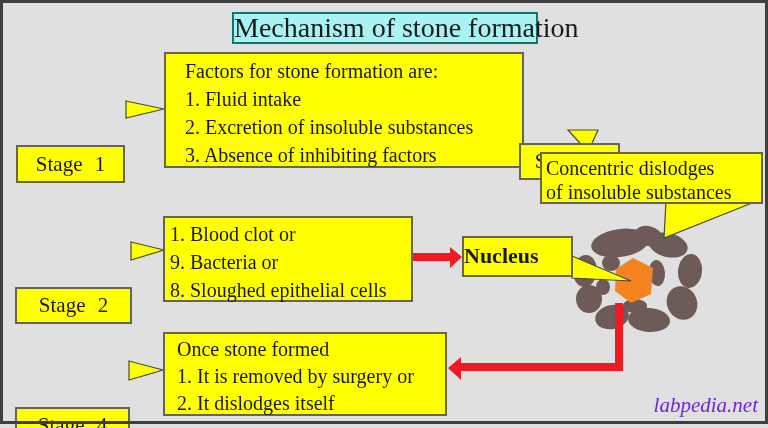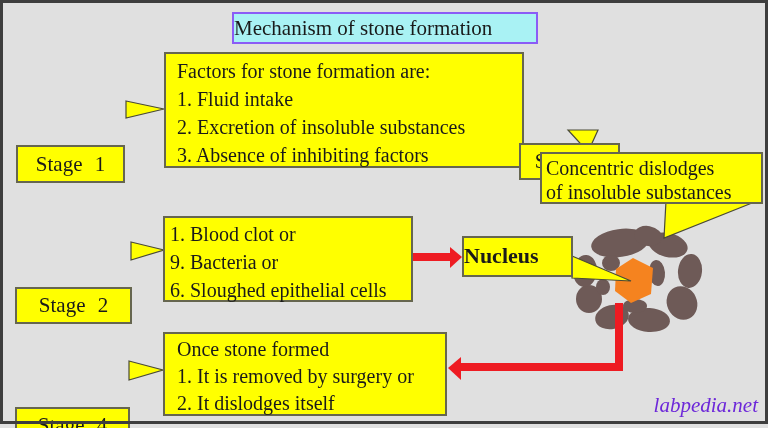--- a/index.html
+++ b/index.html
@@ -23,22 +23,22 @@
   .box{
     position:absolute;
     box-sizing:border-box;
     background:#ffff00;
     border:2px solid #66664f;
     z-index:2;
     white-space:nowrap;
   }
   .title-box{
     background:#a9f2f4;
-    border:2px solid #8b5cf6;
-    font-size:21px;
+    border:2px solid #0f766e;
+    font-size:28px;
     line-height:28px;
   }
   .stage-box{
     text-align:center;
     font-size:21px;
     word-spacing:7px;
     margin-top:48px;
   }
   .text-box{font-size:20px;}
   .text-box .line{white-space:nowrap;}
@@ -106,21 +106,21 @@
   </svg>
 
   <div class="box title-box" style="left:232px;top:12px;width:306px;height:32px;">
     <span>Mechanism of stone formation</span>
   </div>
 
   <div class="box stage-box" style="left:16px;top:97px;width:109px;height:38px;line-height:34px;">
     <span>Stage 1</span>
   </div>
 
-  <div class="box text-box" style="left:164px;top:52px;width:360px;height:116px;padding:3px 4px 0 11px;line-height:28px;">
+  <div class="box text-box" style="left:164px;top:52px;width:360px;height:116px;padding:3px 4px 0 19px;line-height:28px;">
     <div class="line">Factors for stone formation are:</div>
     <div class="line">1. Fluid intake</div>
     <div class="line">2. Excretion of insoluble substances</div>
     <div class="line">3. Absence of inhibiting factors</div>
   </div>
 
   <div class="box stage-box" style="left:519px;top:95px;width:101px;height:37px;line-height:33px;">
     <span>Stage 3</span>
   </div>
 
@@ -129,21 +129,21 @@
     <div class="line">of insoluble substances</div>
   </div>
 
   <div class="box stage-box" style="left:15px;top:239px;width:117px;height:37px;line-height:33px;">
     <span>Stage 2</span>
   </div>
 
   <div class="box text-box" style="left:163px;top:216px;width:250px;height:86px;padding:2px 0 12px 5px;line-height:28px;">
     <div class="line">1. Blood clot or</div>
     <div class="line">9. Bacteria or</div>
-    <div class="line">6. Sloughed epithelial cells</div>
+    <div class="line">8. Sloughed epithelial cells</div>
   </div>
 
   <div class="box nucleus-box" style="left:462px;top:236px;width:111px;height:41px;">
     <span>Nucleus</span>
   </div>
 
   <div class="box stage-box" style="left:15px;top:359px;width:115px;height:37px;line-height:33px;">
     <span>Stage 4</span>
   </div>
 

